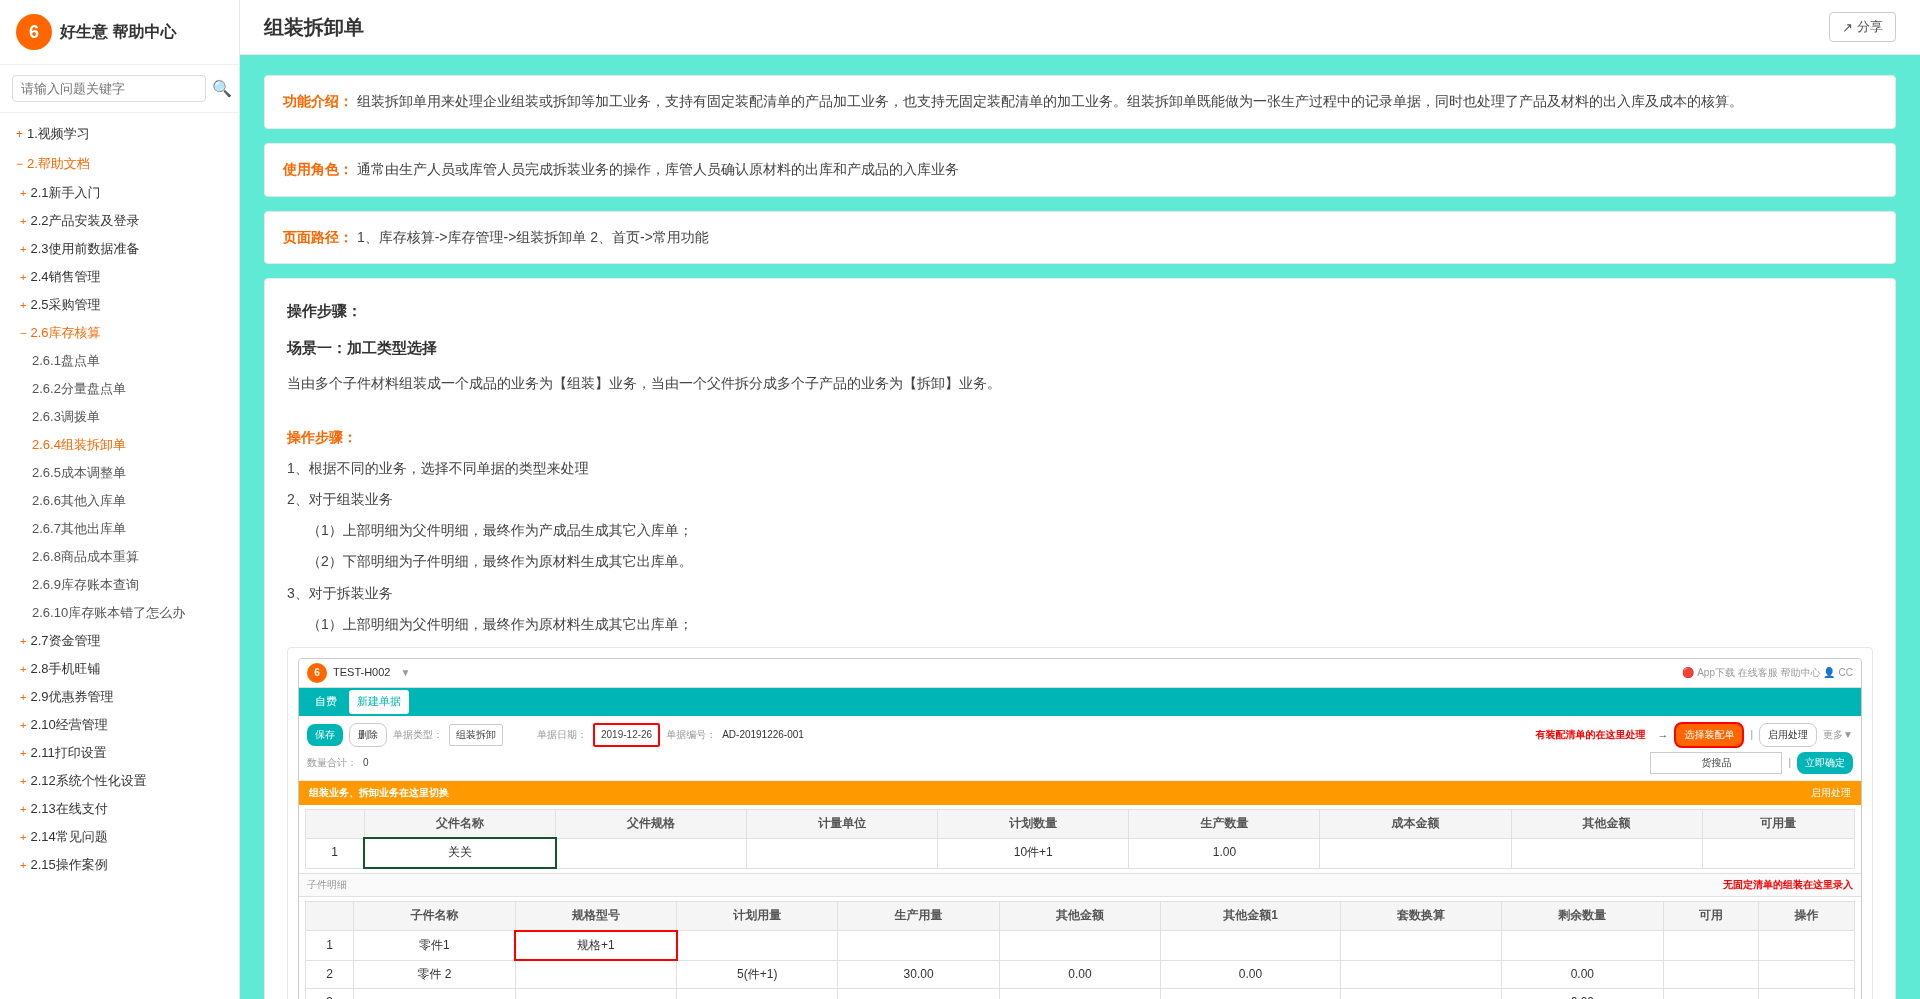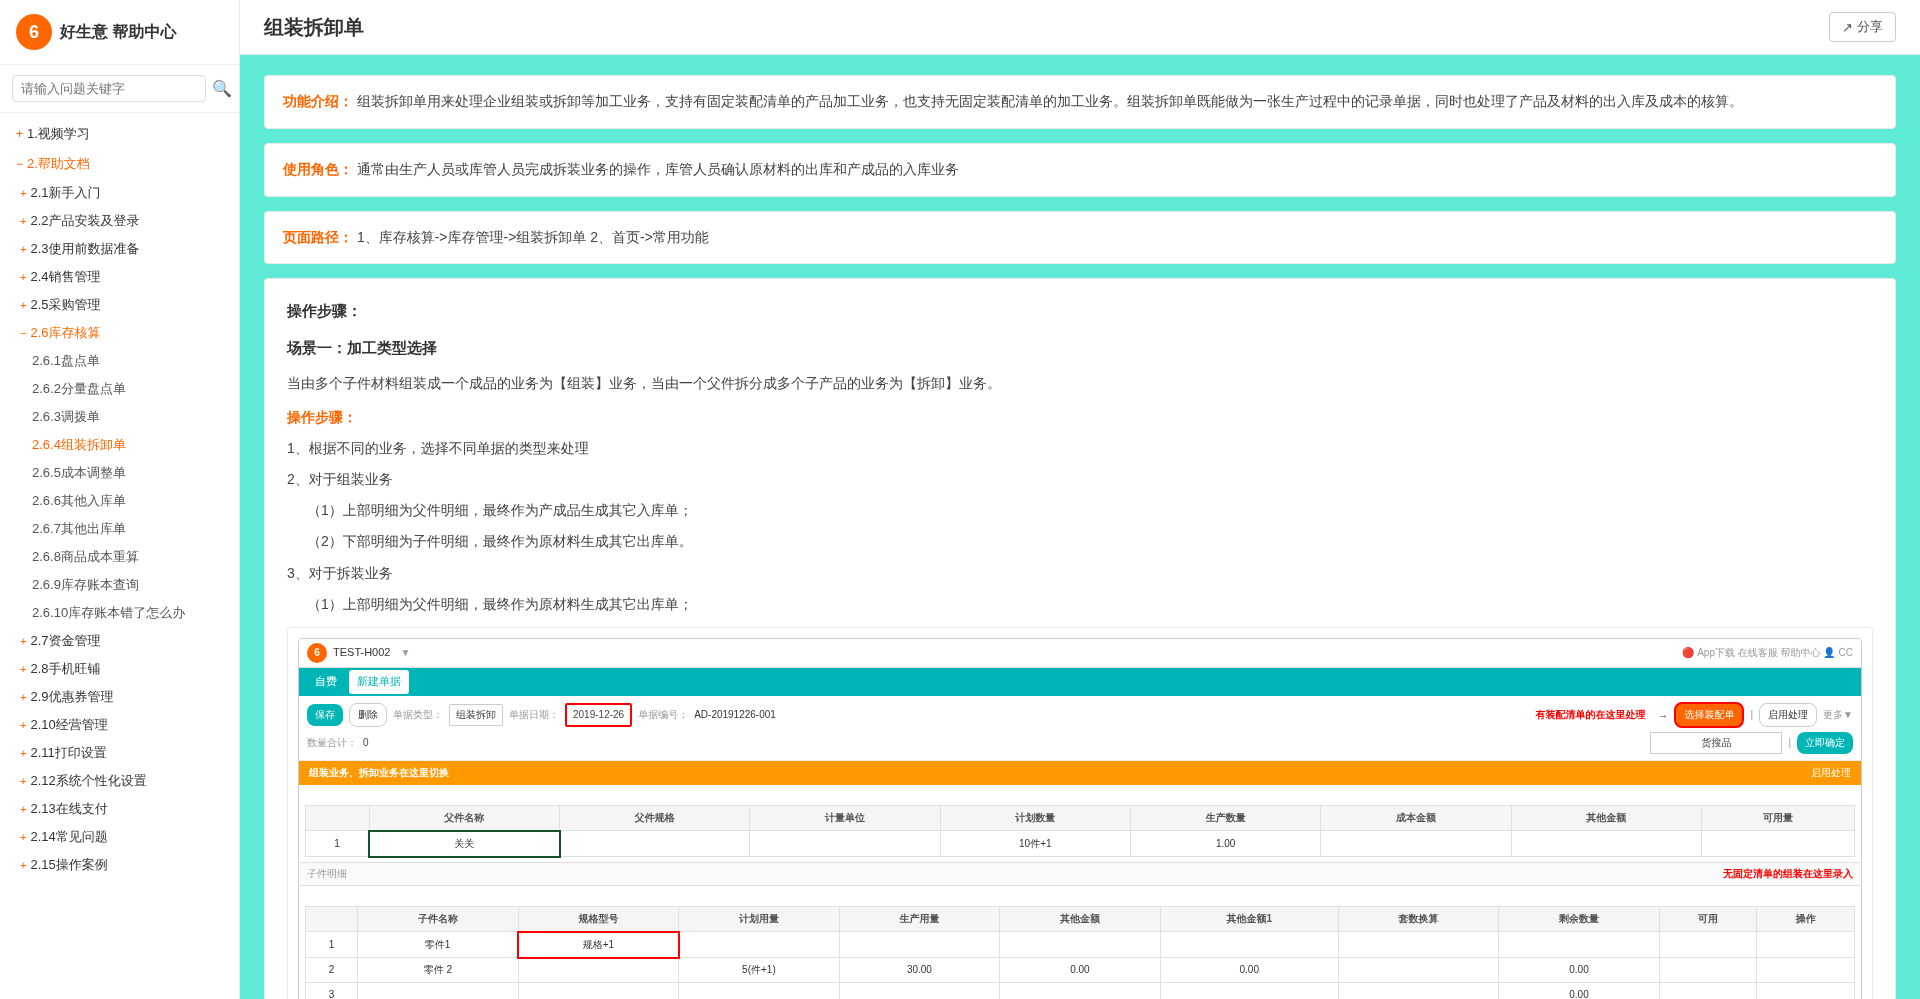--- a/index.html
+++ b/index.html
@@ -266,22 +266,22 @@
 
     .sim-btn-orange {
       background: #f60;
       color: #fff;
       border: none;
     }
 
     .sim-table {
       width: 100%;
       border-collapse: collapse;
-      font-size: 10px;
-      margin-top: 16px;
+      font-size: 12px;
+      margin-top: 0;
     }
 
     .sim-table th {
       background: #f5f5f5;
       border: 1px solid #e0e0e0;
       padding: 3px 5px;
       text-align: center;
       color: #555;
     }
 
@@ -454,21 +454,21 @@
     </div>
 
     <div class="info-box">
       <span class="highlight-orange">页面路径：</span>
       <span>1、库存核算-&gt;库存管理-&gt;组装拆卸单  2、首页-&gt;常用功能</span>
     </div>
 
     <div class="steps-block">
       <div class="section-title">操作步骤：</div>
 
-      <div style="margin-bottom:8px;">
+      <div style="margin-bottom:28px;">
         <div class="section-title">场景一：加工类型选择</div>
         <div>
           <span>当由多个子件材料组装成一个成品的业务为【组装】业务，当由一个父件拆分成多个子产品的业务为【拆卸】业务。</span>
         </div>
       </div>
 
       <div style="margin-bottom:6px;">
         <span class="highlight-orange">操作步骤：</span>
       </div>
 
@@ -496,21 +496,21 @@
             <span class="sim-nav-item">自费</span>
             <span class="sim-nav-item active">新建单据</span>
           </div>
 
           <div style="background:#fff;padding:6px 8px;border-bottom:1px solid #eee;">
             <div style="display:flex;align-items:center;gap:6px;flex-wrap:wrap;margin-bottom:4px;">
               <span class="sim-btn sim-btn-primary">保存</span>
               <span class="sim-btn sim-btn-default">删除</span>
               <span style="color:#999;font-size:10px;">单据类型：</span>
               <span style="font-size:10px;border:1px solid #ccc;padding:1px 6px;border-radius:2px;background:#fff;">组装拆卸</span>
-              <span style="color:#999;font-size:10px;">单据日期：</span>
+              <span style="color:#999;font-size:10px;margin-left:28px;">单据日期：</span>
               <span style="font-size:10px;border:2px solid red;padding:1px 6px;border-radius:2px;background:#fff;">2019-12-26</span>
               <span style="color:#999;font-size:10px;">单据编号：</span>
               <span style="font-size:10px;color:#333;">AD-20191226-001</span>
               <span style="flex:1;"></span>
               <span style="color:red;font-size:10px;font-weight:bold;">有装配清单的在这里处理</span>
               <span style="margin-left:6px;">→</span>
               <span class="sim-btn sim-btn-orange" style="font-size:10px;border:2px solid red;">选择装配单</span>
               <span style="color:#999;font-size:10px;">|</span>
               <span class="sim-btn sim-btn-default">启用处理</span>
               <span style="color:#999;font-size:10px;">更多▼</span>

